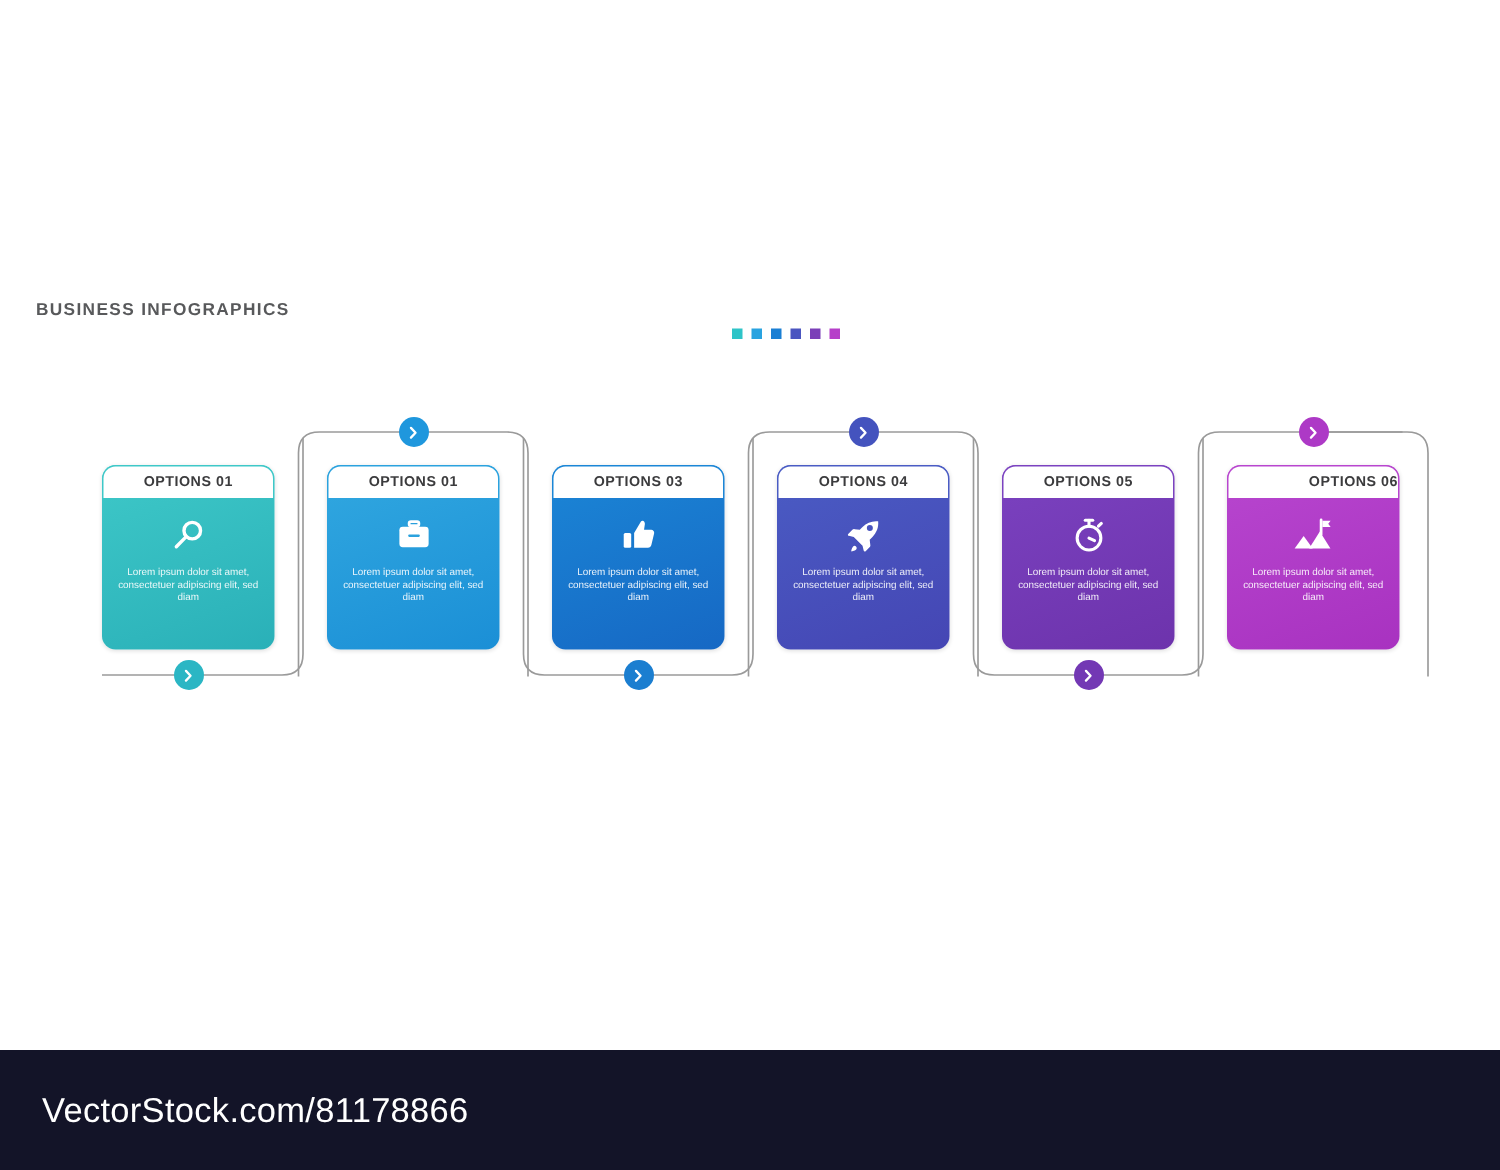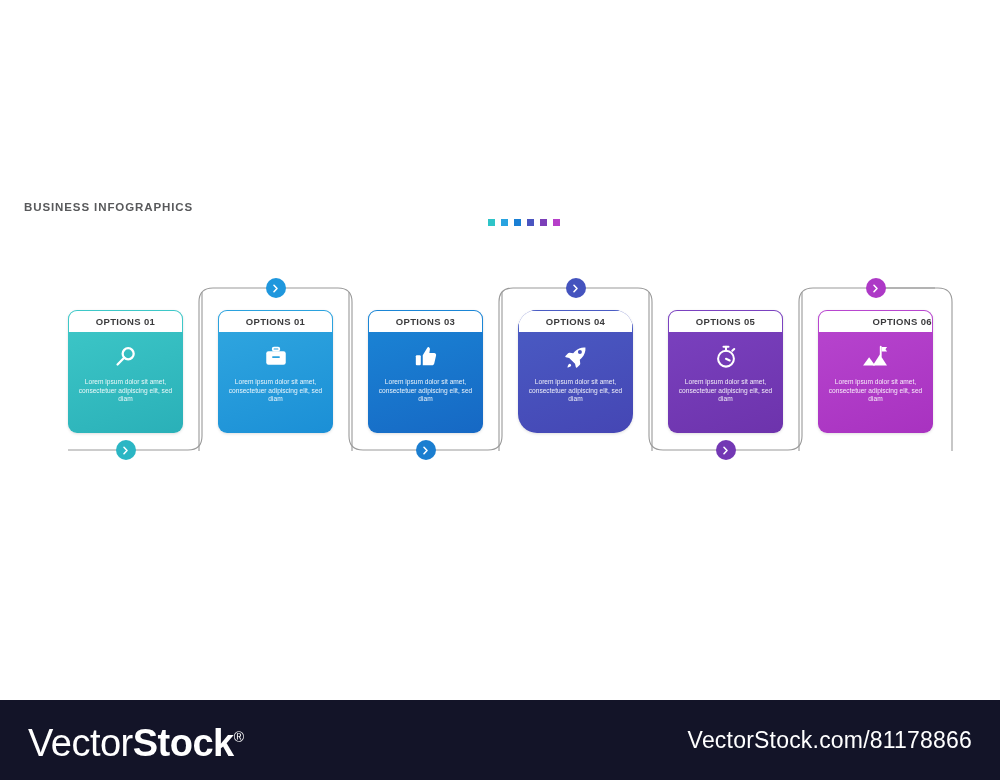--- a/index.html
+++ b/index.html
@@ -219,21 +219,21 @@
         <div class="card-body">
           <div class="card-icon">
             <svg width="26" height="26" viewBox="0 0 24 24" fill="#fff">
               <path d="M9 10.4 13.2 3.4c.3-.5 1-.7 1.5-.4.7.4 1 1.2.9 2l-.5 3.4h4.4c1.2 0 2.1 1.1 1.8 2.3l-1.7 7.2c-.2 1-1.1 1.7-2.1 1.7H9z"></path>
               <rect x="2.6" y="10.4" width="4.6" height="9.2" rx="1"></rect>
             </svg>
           </div>
           <div class="card-text">Lorem ipsum dolor sit amet, consectetuer adipiscing elit, sed diam</div>
         </div>
       </div>
-      <div class="card" style="left: 518px; top: 310px; background: linear-gradient(160deg, rgb(74, 92, 196), rgb(69, 70, 180)); border-radius: 19px;">
+      <div class="card" style="left: 518px; top: 310px; background: linear-gradient(160deg, rgb(74, 92, 196), rgb(69, 70, 180));">
         <div class="card-head" style="border-color: rgb(74, 92, 196);">
           <div class="card-head-label">OPTIONS 04</div>
         </div>
         <div class="card-body">
           <div class="card-icon">
             <svg width="26" height="26" viewBox="0 0 24 24" fill="#fff">
               <path d="M20.7 3.3c-3.6-.4-7 .9-9.6 3.5L9.4 8.5l-3.2-.4c-.6-.1-1.1.1-1.5.5L2.3 11c-.4.4-.2 1.1.4 1.2l3 .7 5.4 5.4.7 3c.1.6.8.8 1.2.4l2.4-2.4c.4-.4.6-.9.5-1.5l-.4-3.2 1.7-1.7c2.6-2.6 3.9-6 3.5-9.6zm-5.1 5.9a1.85 1.85 0 1 1 0-3.7 1.85 1.85 0 0 1 0 3.7z"></path>
               <path d="M5.3 18.7c-.9.9-1.2 3.1-1.2 3.1s2.2-.3 3.1-1.2a1.35 1.35 0 0 0-1.9-1.9z"></path>
             </svg>
           </div>
@@ -299,19 +299,16 @@
         </svg>
       </div>
       <div class="arrow-node" style="left: 715.5px; top: 440px; background: rgb(115, 56, 180);">
         <svg width="9" height="9" viewBox="0 0 10 10">
           <path d="M3.3 1.4 6.7 5 3.3 8.6" fill="none" stroke="#fff" stroke-width="1.7" stroke-linecap="round" stroke-linejoin="round"></path>
         </svg>
       </div>
     </div>
 
   <div id="footer">
-    <div id="wm-logo">
-      <span class="wm-light">Vector</span><span class="wm-bold">Stock</span><span class="wm-reg">®</span>
-    </div>
     <div id="wm-url">VectorStock.com/81178866</div>
   </div>
 
 </div>
 
 </body></html>

